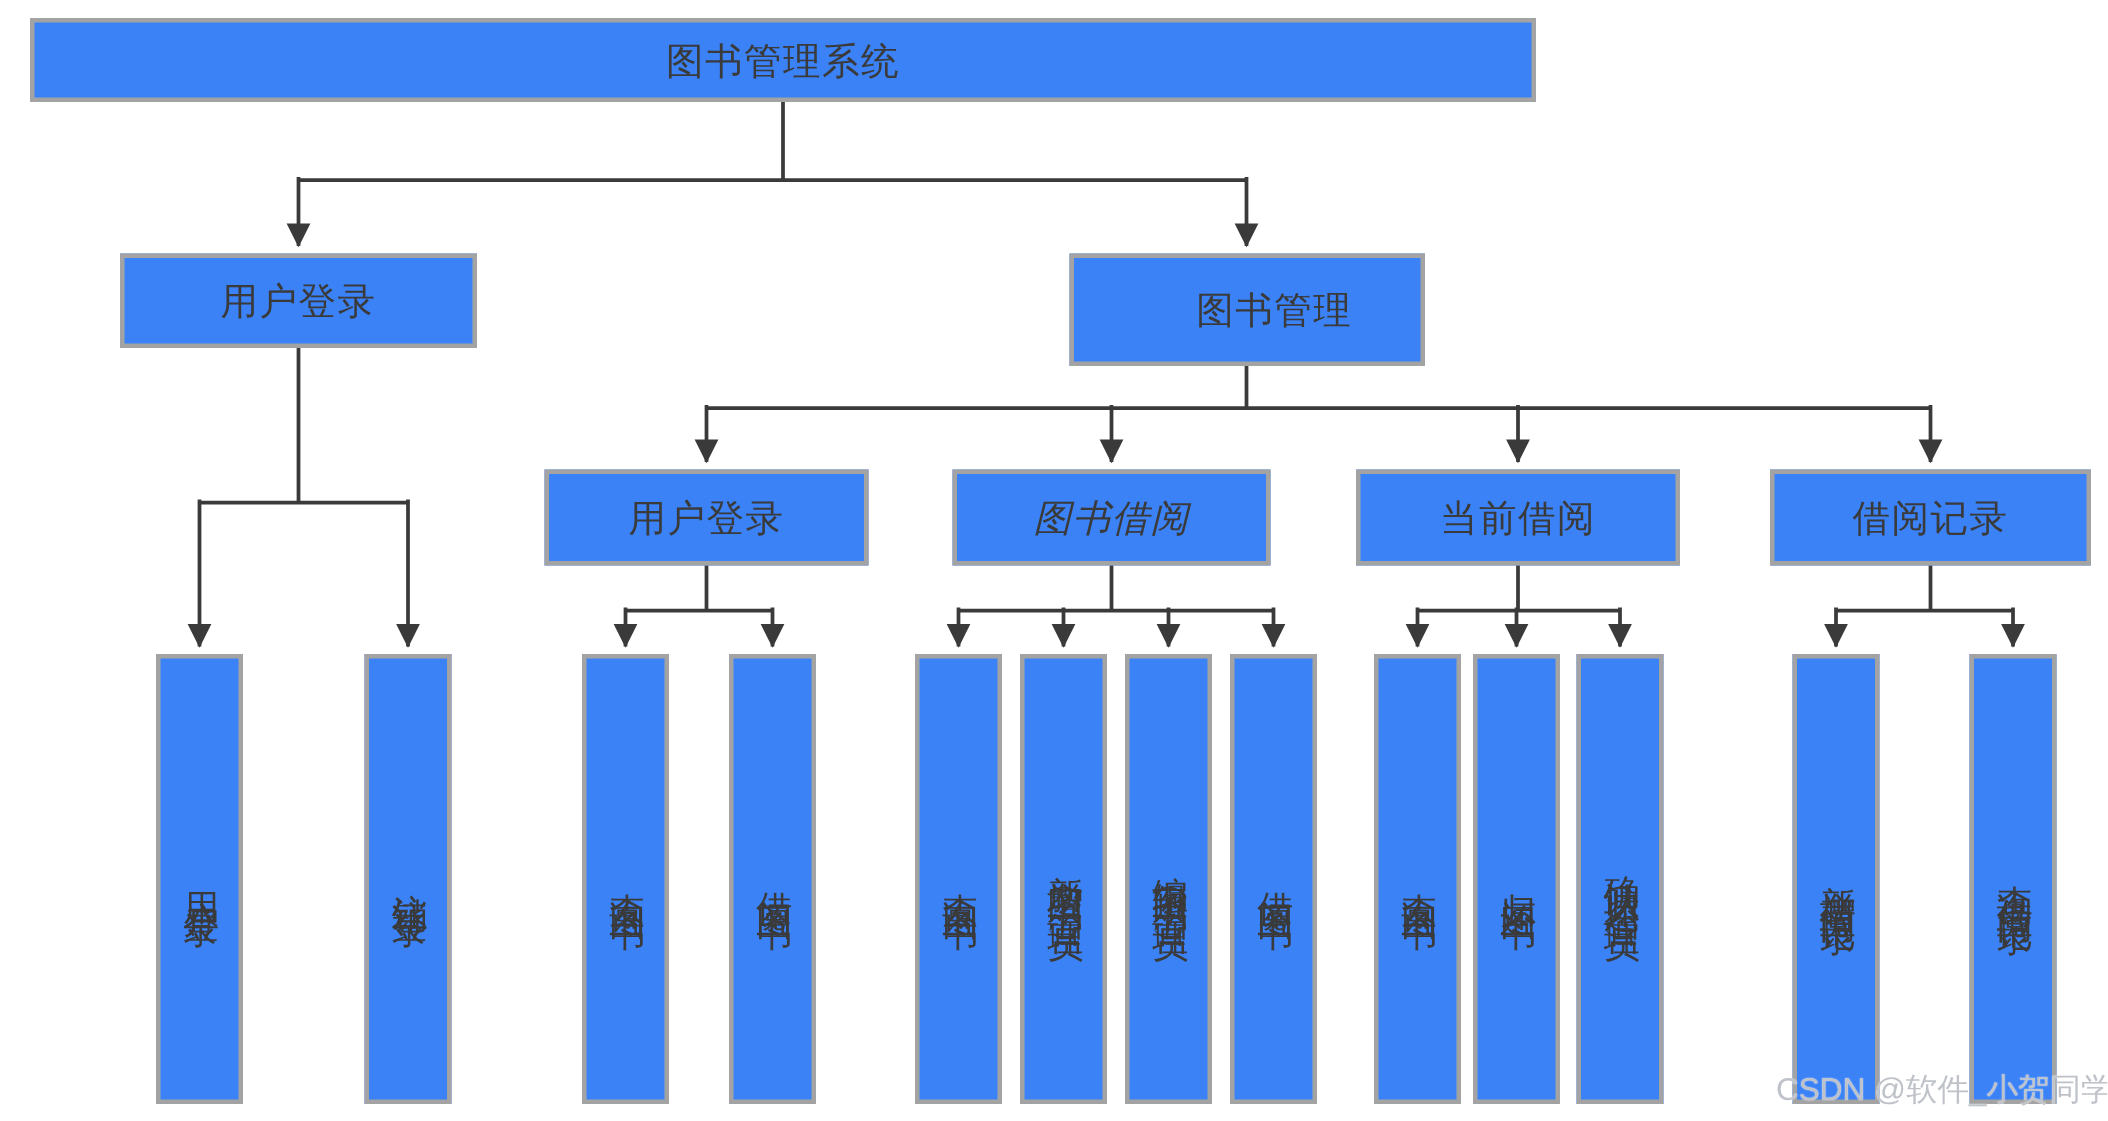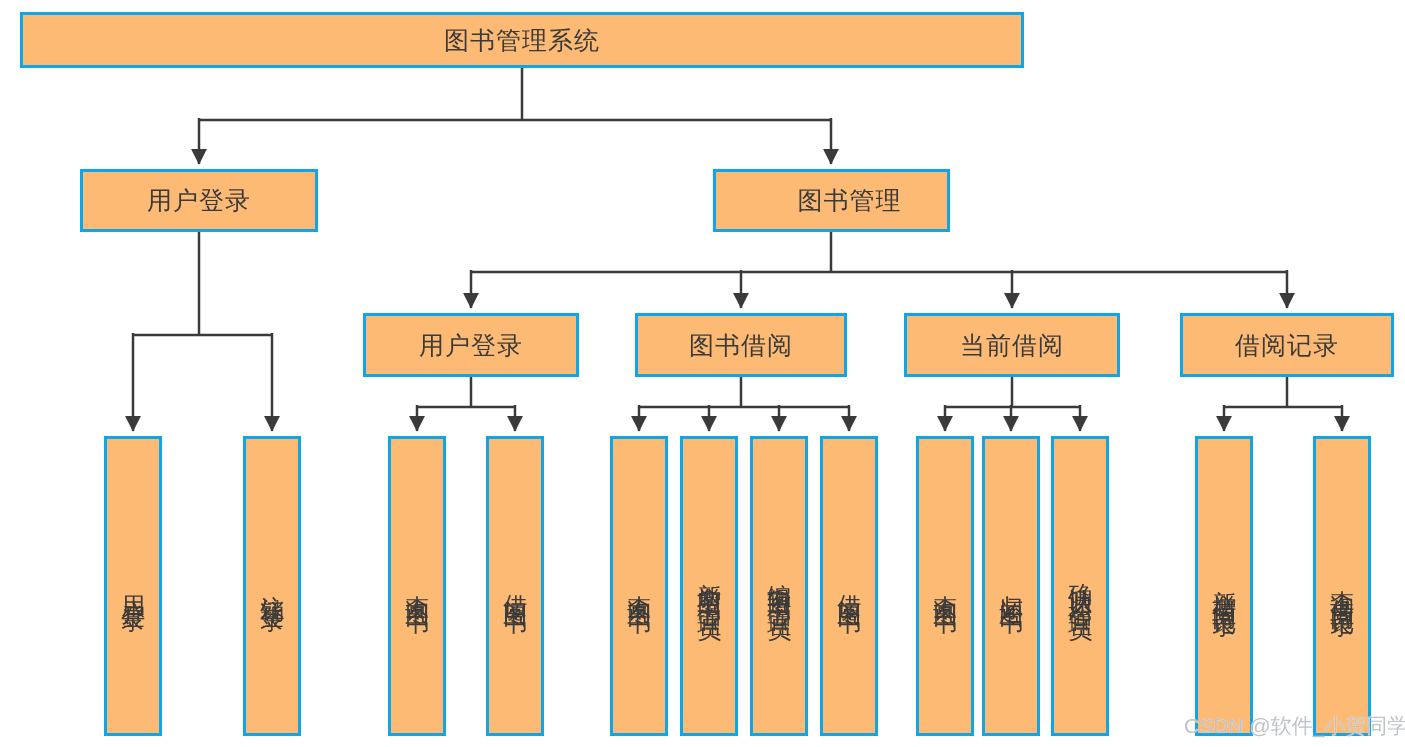--- a/index.html
+++ b/index.html
@@ -2,22 +2,22 @@
 <html><head>
 <meta charset="utf-8">
 <style>
   html,body { margin:0; padding:0; background:#ffffff; }
   .canvas {
     position:relative; width:1405px; height:747px; background:#ffffff;
     font-family:"Liberation Sans","DejaVu Sans",sans-serif; overflow:hidden;
   }
   .wires { position:absolute; left:0; top:0; z-index:0; }
   .box {
-    position:absolute; box-sizing:border-box; background:#fdba74;
-    border:3px solid #0ea5e9; color:#3a3a3a; z-index:1;
+    position:absolute; box-sizing:border-box; background:#3b82f6;
+    border:3px solid #a3a3a3; color:#3a3a3a; z-index:1;
     display:flex; align-items:center; justify-content:center;
   }
   .hbox { font-size:25px; letter-spacing:1px; white-space:nowrap; }
   .vbox { width:58px; top:436px; height:300px; }
   .vtext {
     writing-mode:vertical-rl; text-orientation:mixed;
     font-size:24px; letter-spacing:5px; line-height:1.1; white-space:nowrap;
   }
   .watermark {
     position:absolute; left:1184px; top:712px; z-index:5;
@@ -76,24 +76,24 @@
       <line x1="1287" y1="375" x2="1287" y2="408"></line>
       <line x1="1224" y1="407" x2="1342" y2="407"></line>
       <line x1="1224" y1="405" x2="1224" y2="431" marker-end="url(#arrow)"></line>
       <line x1="1342" y1="405" x2="1342" y2="431" marker-end="url(#arrow)"></line>
     </g>
   </svg>
 
   <div class="box hbox" style="left:20px; top:12px; width:1004px; height:56px;">图书管理系统</div>
 
   <div class="box hbox" style="left:80px; top:169px; width:238px; height:63px;">用户登录</div>
-  <div class="box hbox" style="left:713px; top:169px; width:237px; height:63px;padding-left:36px;">图书管理</div>
+  <div class="box hbox" style="left:713px; top:169px; width:237px; height:75px;padding-left:36px;">图书管理</div>
 
   <div class="box hbox" style="left:363px; top:313px; width:216px; height:64px;">用户登录</div>
-  <div class="box hbox" style="left:635px; top:313px; width:212px; height:64px;">图书借阅</div>
+  <div class="box hbox" style="left:635px; top:313px; width:212px; height:64px;font-style:italic;">图书借阅</div>
   <div class="box hbox" style="left:1180px; top:313px; width:214px; height:64px;">借阅记录</div>
   <div class="box hbox" style="left:904px; top:313px; width:216px; height:64px;">当前借阅</div>
 
   <div class="box vbox" style="left:104px;">
     <span class="vtext">用户登录</span>
   </div>
   <div class="box vbox" style="left:243px;">
     <span class="vtext">注销登录</span>
   </div>
   <div class="box vbox" style="left:388px;">

